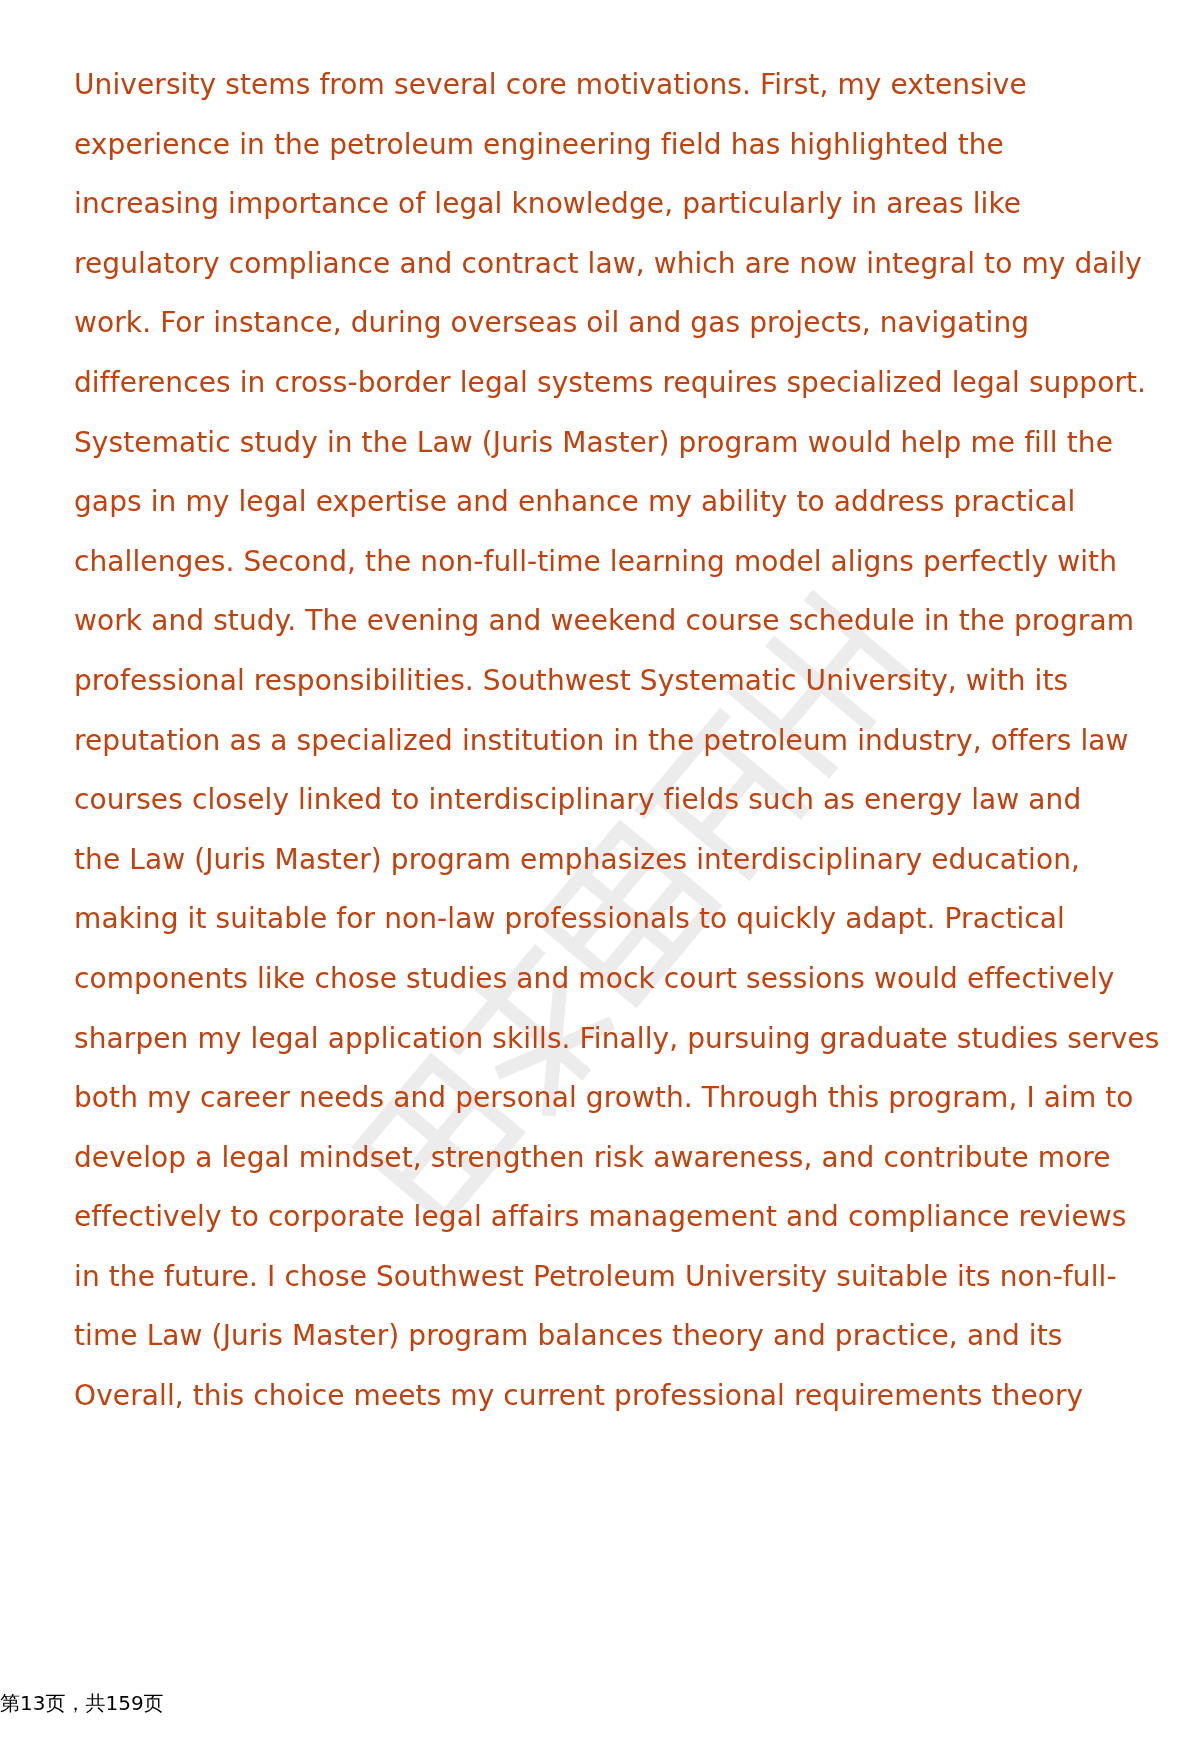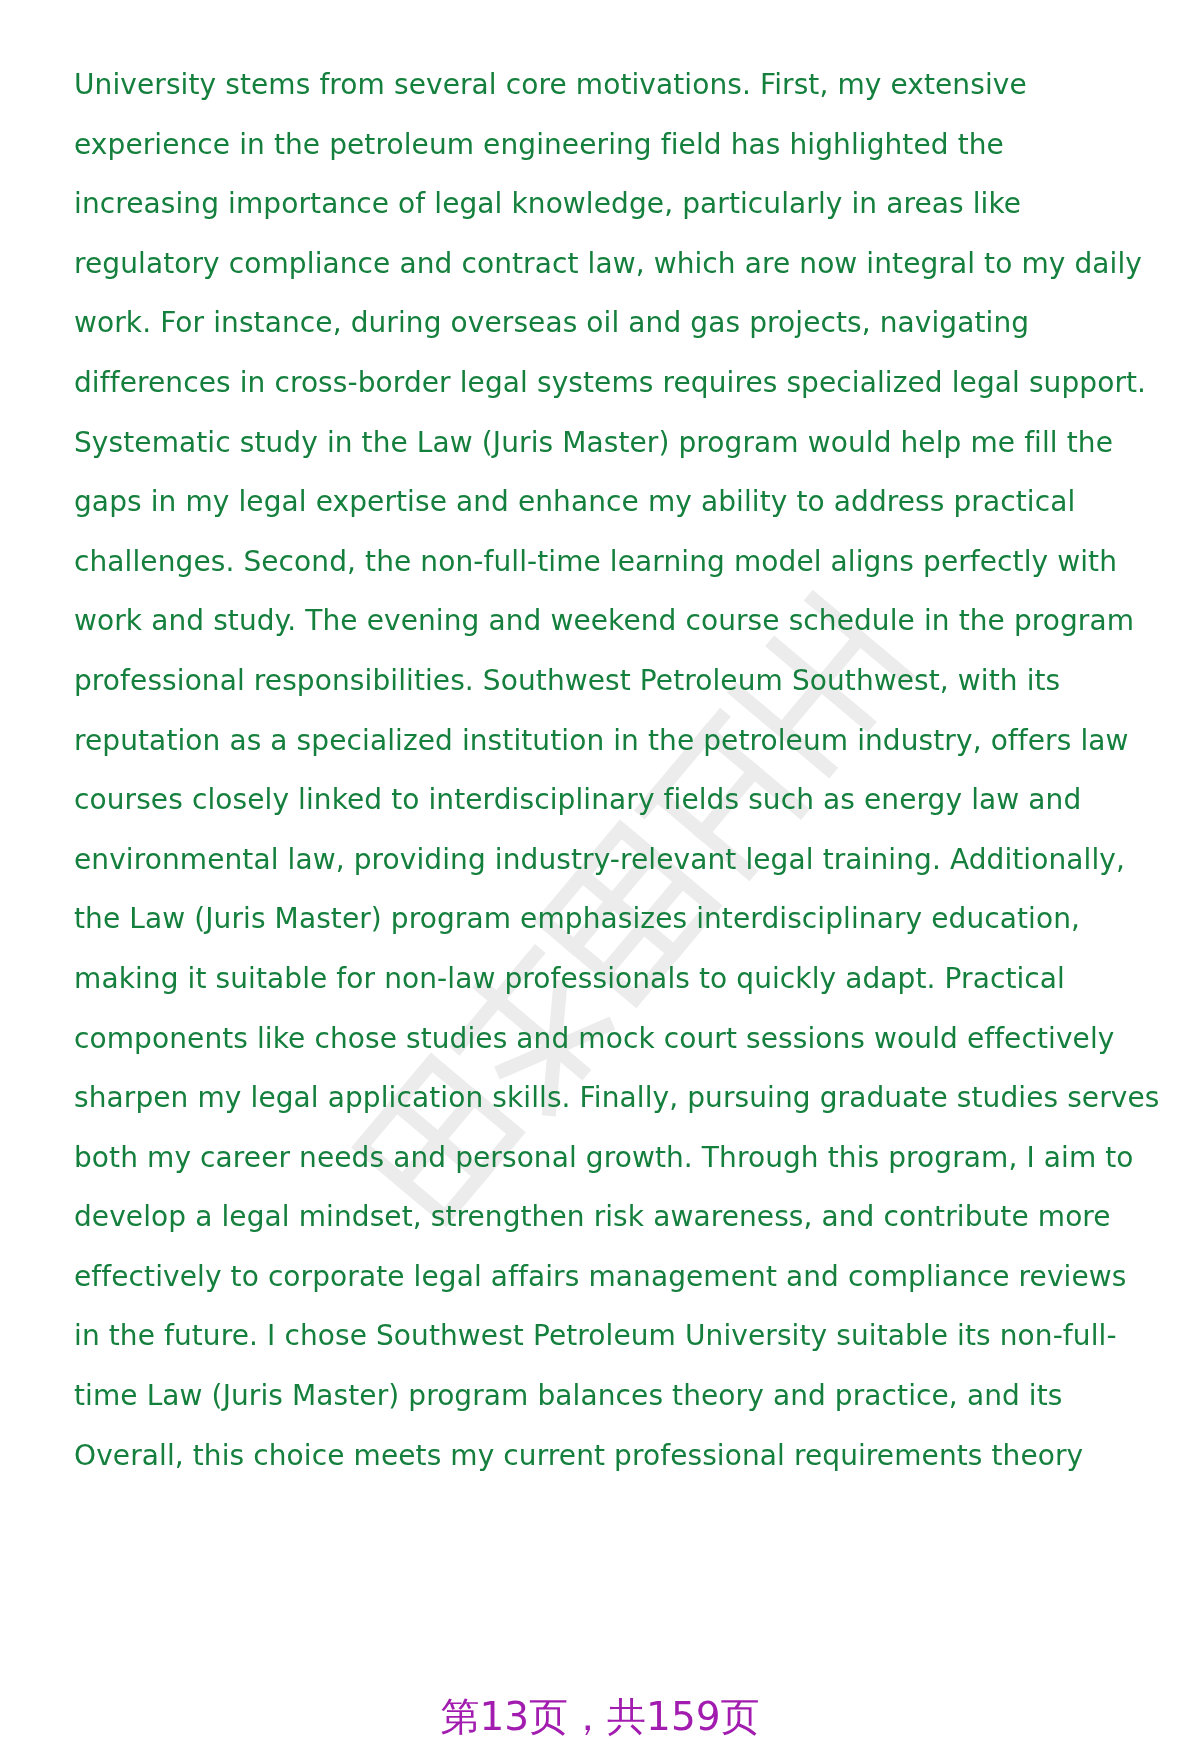--- a/index.html
+++ b/index.html
@@ -37,30 +37,29 @@
       width: 1110px;
       z-index: 1;
     }
     .line {
       display: block;
       height: 59.6px;
       line-height: 59.6px;
       font-size: 28px;
       letter-spacing: 0.1px;
       white-space: nowrap;
-      color: #15803d;
+      color: #c2410c;
     }
     .footer {
       position: absolute;
       left: 0;
       top: 1690px;
       width: 1200px;
-      text-align: center;
-      font-size: 39px;
-      color: #a21caf;
+      font-size: 20px;
+      color: #000000;
       z-index: 1;
       font-family: "DejaVu Sans", "Liberation Sans", sans-serif;
     }
   </style>
 </head>
 <body>
 
 <div class="page">
 
   <svg class="watermark" viewBox="0 0 900 900" xmlns="http://www.w3.org/2000/svg">
@@ -102,24 +101,23 @@
     <span class="line">University stems from several core motivations. First, my extensive</span>
     <span class="line">experience in the petroleum engineering field has highlighted the</span>
     <span class="line">increasing importance of legal knowledge, particularly in areas like</span>
     <span class="line">regulatory compliance and contract law, which are now integral to my daily</span>
     <span class="line">work. For instance, during overseas oil and gas projects, navigating</span>
     <span class="line">differences in cross-border legal systems requires specialized legal support.</span>
     <span class="line">Systematic study in the Law (Juris Master) program would help me fill the</span>
     <span class="line">gaps in my legal expertise and enhance my ability to address practical</span>
     <span class="line">challenges. Second, the non-full-time learning model aligns perfectly with</span>
     <span class="line">work and study. The evening and weekend course schedule in the program</span>
-    <span class="line">professional responsibilities. Southwest Petroleum Southwest, with its</span>
+    <span class="line">professional responsibilities. Southwest Systematic University, with its</span>
     <span class="line">reputation as a specialized institution in the petroleum industry, offers law</span>
     <span class="line">courses closely linked to interdisciplinary fields such as energy law and</span>
-    <span class="line">environmental law, providing industry-relevant legal training. Additionally,</span>
     <span class="line">the Law (Juris Master) program emphasizes interdisciplinary education,</span>
     <span class="line">making it suitable for non-law professionals to quickly adapt. Practical</span>
     <span class="line">components like chose studies and mock court sessions would effectively</span>
     <span class="line">sharpen my legal application skills. Finally, pursuing graduate studies serves</span>
     <span class="line">both my career needs and personal growth. Through this program, I aim to</span>
     <span class="line">develop a legal mindset, strengthen risk awareness, and contribute more</span>
     <span class="line">effectively to corporate legal affairs management and compliance reviews</span>
     <span class="line">in the future. I chose Southwest Petroleum University suitable its non-full-</span>
     <span class="line">time Law (Juris Master) program balances theory and practice, and its</span>
     <span class="line">Overall, this choice meets my current professional requirements theory</span>

